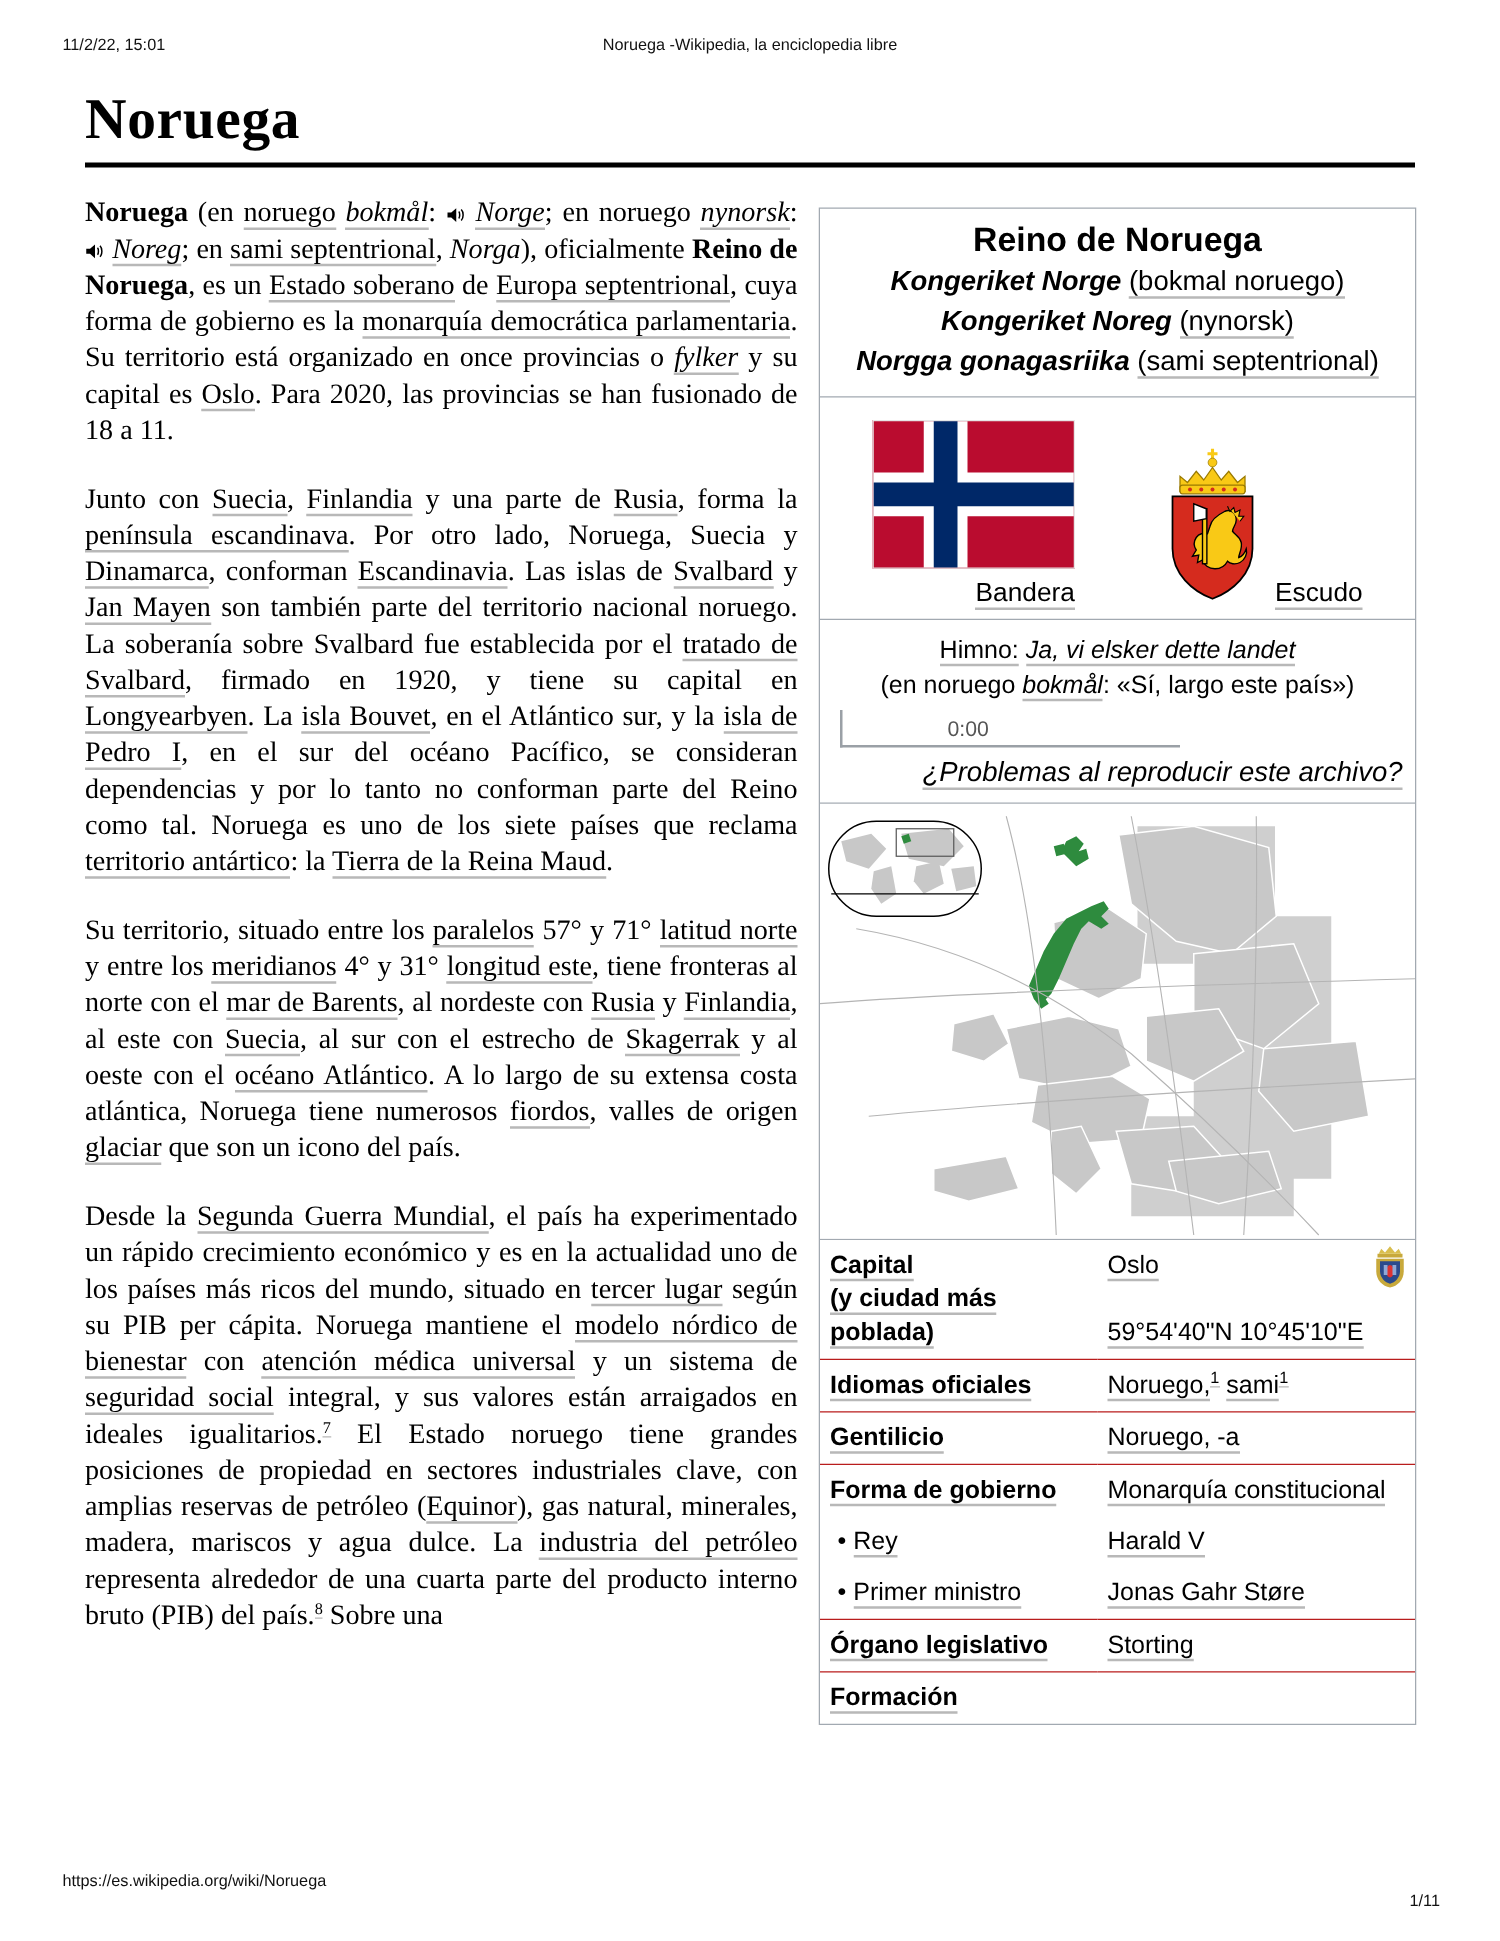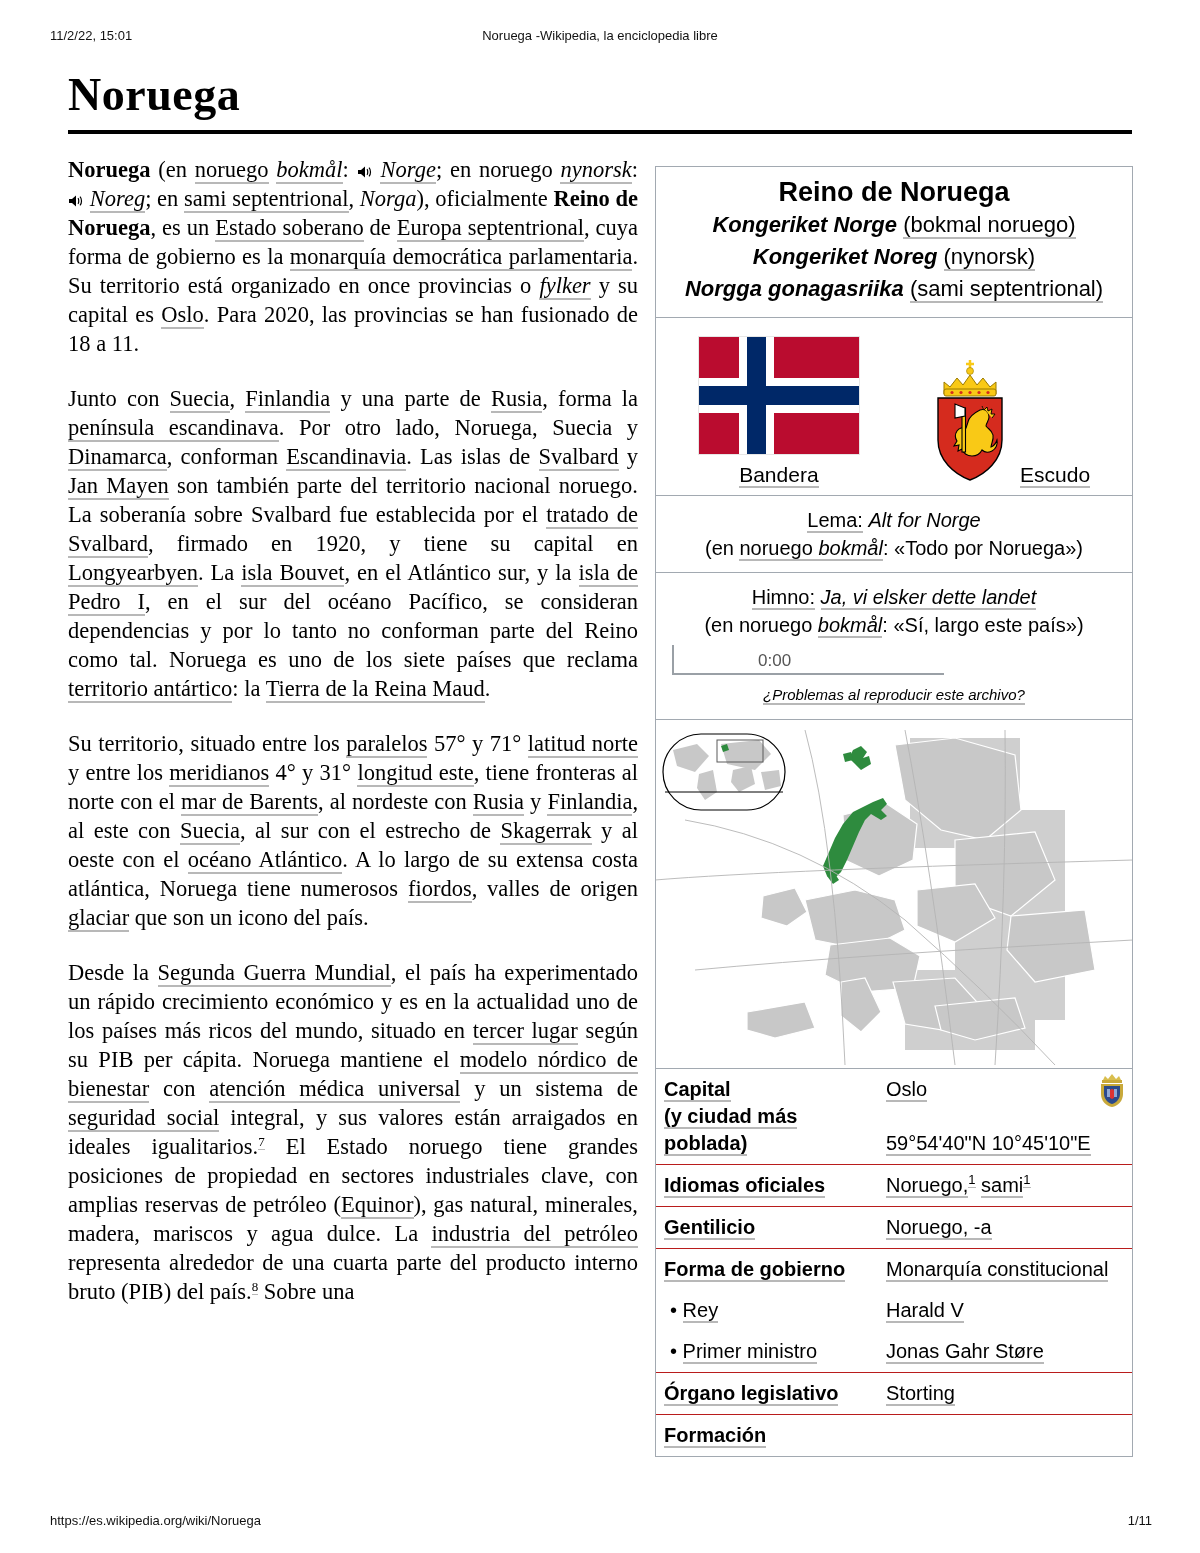--- a/index.html
+++ b/index.html
@@ -19,21 +19,21 @@
     font-family:"Liberation Sans", sans-serif;
     font-size:13px;color:#111;
   }
   .print-header .ph-left{position:absolute;left:50px;top:0;}
   .print-header .ph-center{position:absolute;left:0;top:0;width:1200px;text-align:center;}
   .print-footer{
     position:absolute;left:0;top:1497px;width:1200px;height:20px;
     font-family:"Liberation Sans", sans-serif;
     font-size:13px;color:#111;
   }
-  .print-footer .pf-left{position:absolute;left:50px;top:16px;}
+  .print-footer .pf-left{position:absolute;left:50px;top:0;}
   .print-footer .pf-right{position:absolute;right:48px;top:16px;}
 
   
   .title-wrap{position:absolute;left:68px;top:68px;width:1064px;}
   .page-title{
     font-family:"Liberation Serif", serif;
     font-weight:bold;font-size:46px;line-height:54px;
     letter-spacing:0.5px;margin:0;
   }
   .title-rule{
@@ -96,21 +96,21 @@
   }
   .ib-title .t2 .paren{
     font-style:normal;font-weight:normal;text-align:right;
   }
 
   
   .ib-symbols{
     display:flex;justify-content:space-around;align-items:flex-end;
     padding:18px 10px 8px 10px;
   }
-  .sym{text-align:center;}
+  .sym{text-align:right;}
   .sym-cap{
     font-size:21px;margin-top:8px;display:inline-block;
   }
   .flag{
     width:160px;height:117px;position:relative;
     background:#BA0C2F;
     border:1px solid #e6e6e6;
     box-sizing:content-box;
   }
   .flag .wh-h{position:absolute;left:0;top:41px;width:160px;height:35px;background:#ffffff;}
@@ -132,21 +132,21 @@
   }
   .audio-player{
     width:272px;height:34px;position:relative;
   }
   .audio-player .bar-l{position:absolute;left:0;top:0;width:2px;height:30px;background:#9aa0a6;}
   .audio-player .bar-b{position:absolute;left:0;top:28px;width:272px;height:2px;background:#9aa0a6;}
   .audio-player .t{
     position:absolute;left:86px;top:2px;font-size:17px;color:#555;
   }
   .file-link{
-    text-align:center;font-size:15px;font-style:italic;
+    text-align:right;font-size:22px;font-style:italic;
     margin-top:2px;
   }
 
   
   .ib-map{padding:0;border-bottom:1px solid #a2a9b1;}
   .mapbox{width:100%;height:348px;display:block;}
 
   
   .ib-table{width:100%;border-collapse:collapse;font-size:20px;}
   .ib-table td{
@@ -263,29 +263,20 @@
 
           <g stroke="#000" stroke-width="1.1">
             <rect x="38" y="52" width="3.5" height="44" fill="#F9C916"></rect>
             <path d="M41 52 L31 48 L31 62 L41 60 Z" fill="#ffffff"></path>
           </g>
         </svg>
         <div class="sym-cap"><span class="lnk">Escudo</span></div>
       </div>
     </div>
 
-    <div class="ib-sec ib-center">
-      <div>
-        <span class="lnk">Lema:</span>
-        <span class="it">Alt for Norge</span>
-      </div>
-      <div>
-        <span>(en </span><span class="lnk">noruego </span><span class="lnk it">bokmål</span><span>: «Todo por Noruega»)</span>
-      </div>
-    </div>
 
     <div class="ib-sec ib-center">
       <div>
         <span class="lnk">Himno:</span>
         <span class="lnk it">Ja, vi elsker dette landet</span>
       </div>
       <div>
         <span>(en noruego </span><span class="lnk it">bokmål</span><span>: «Sí, largo este país»)</span>
       </div>
       <div class="audio-row">

